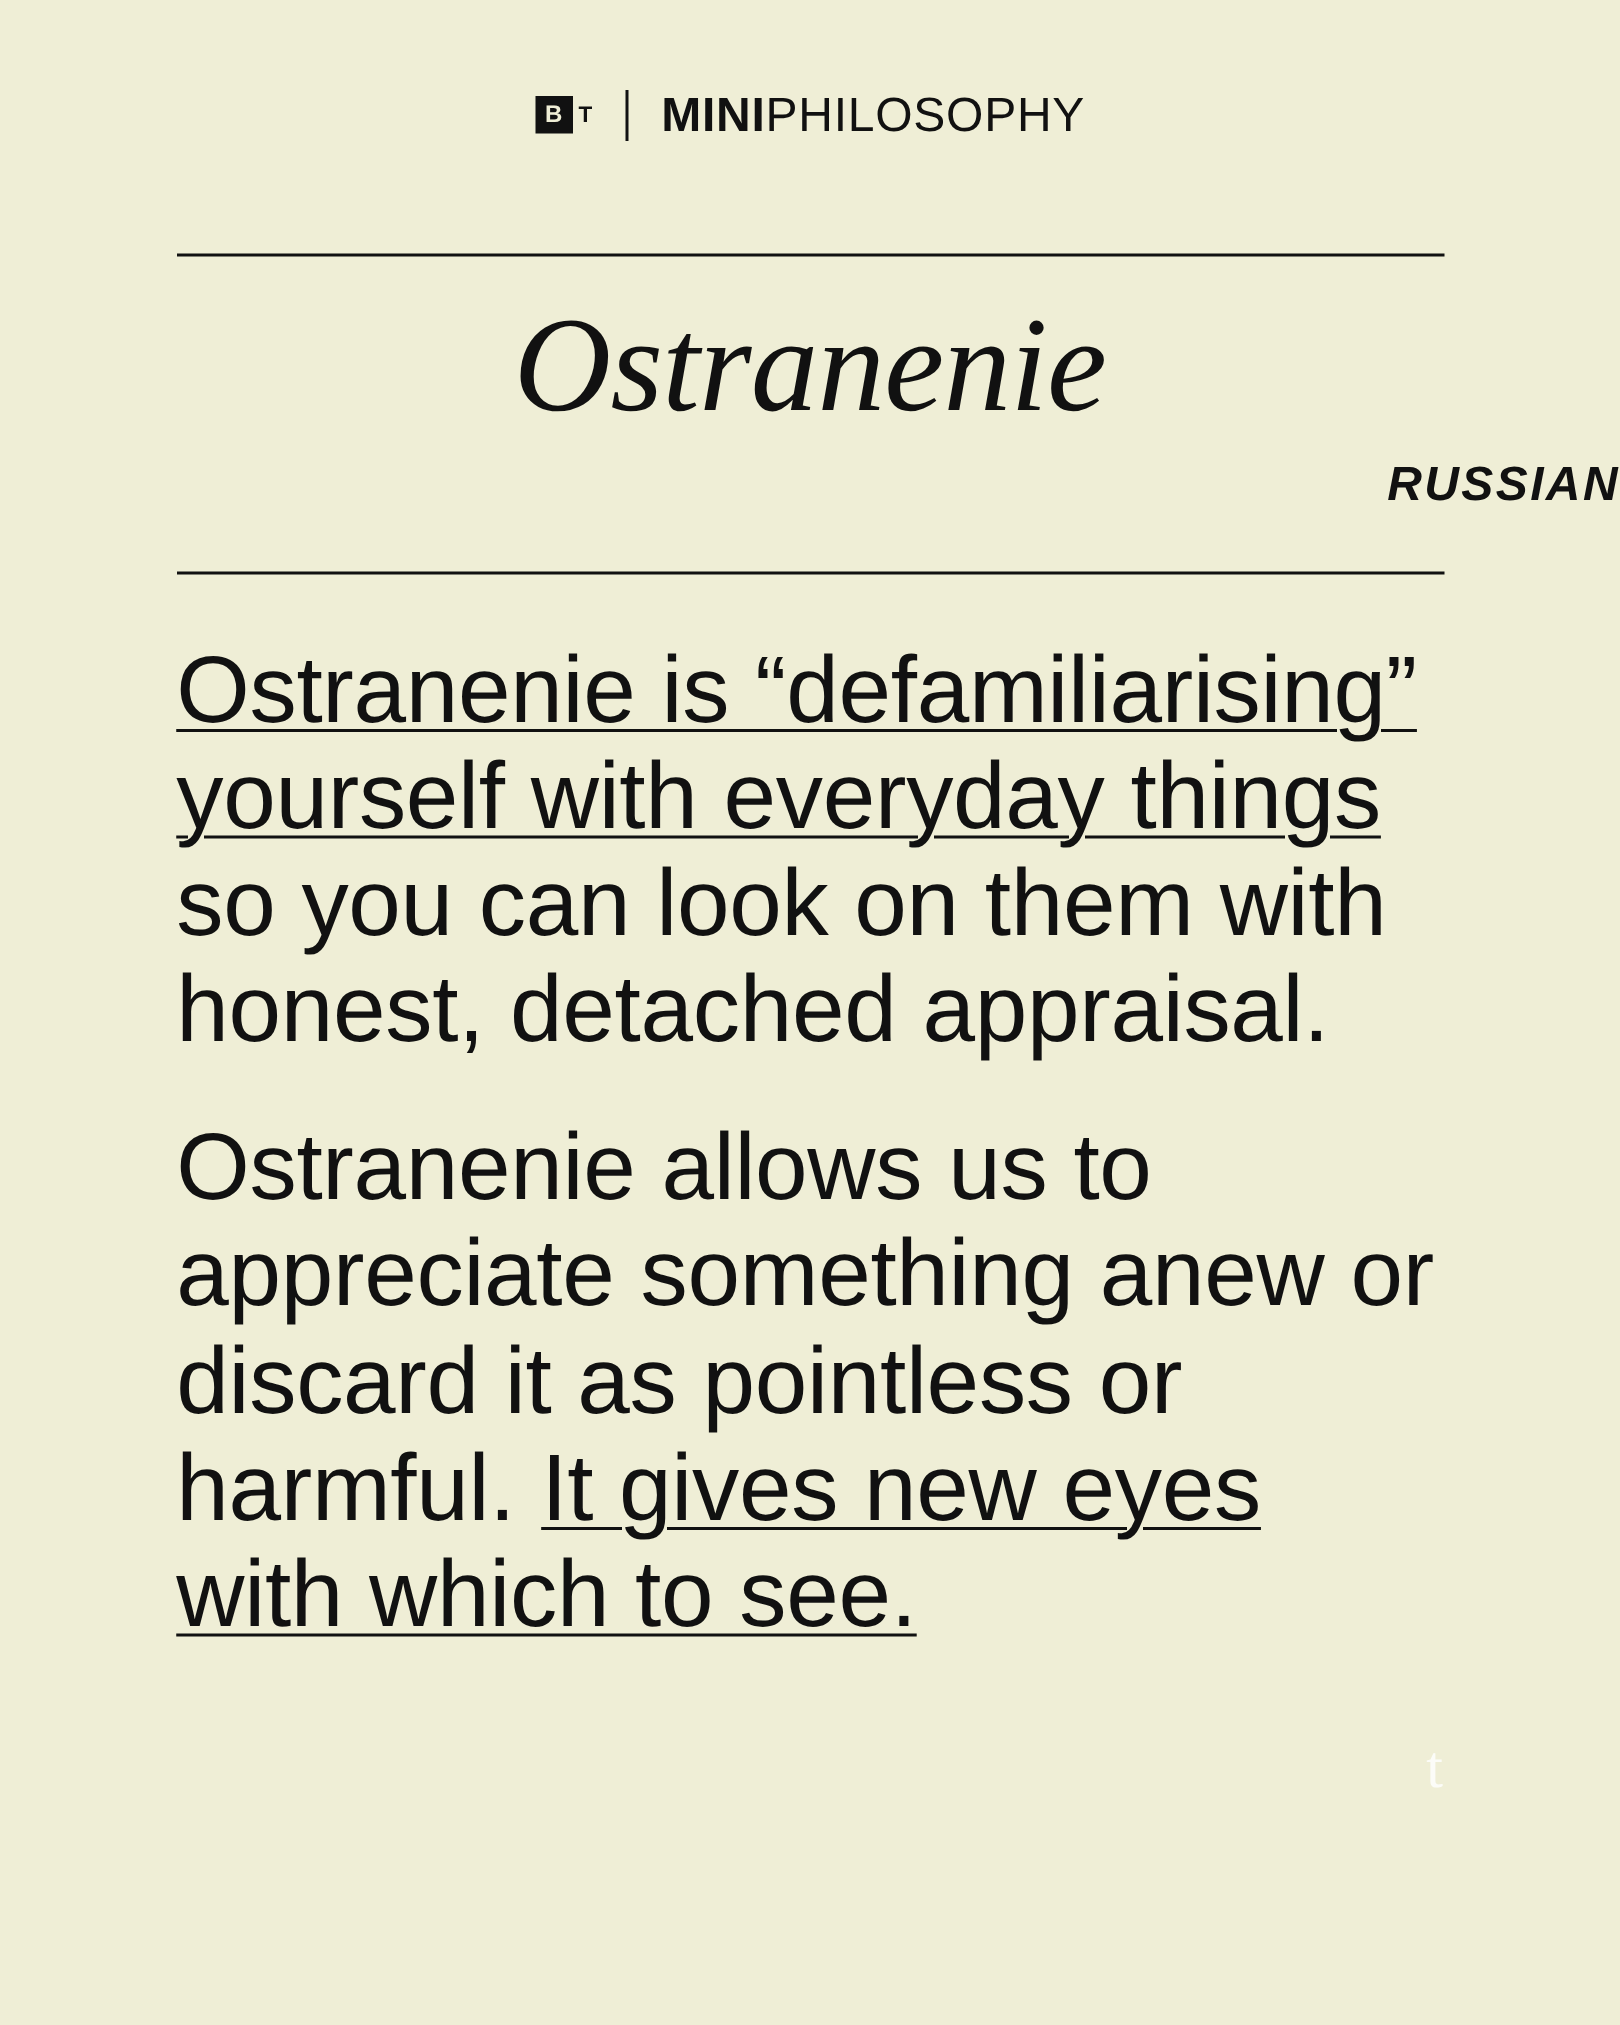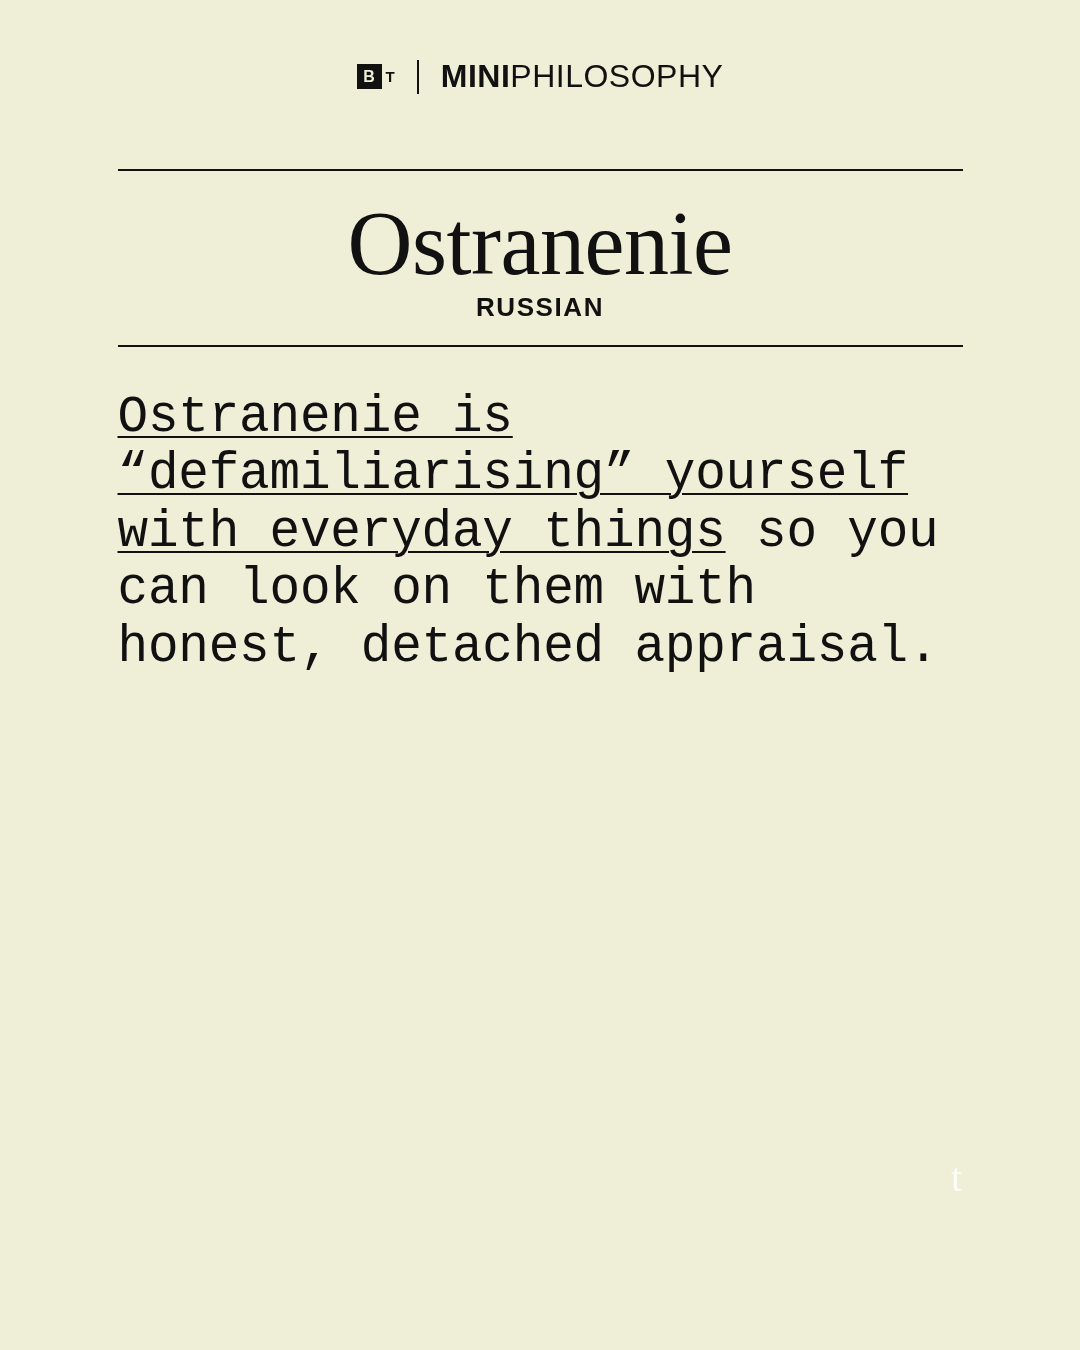--- a/index.html
+++ b/index.html
@@ -80,46 +80,49 @@
     margin: 0 auto;
     width: 845px;
   }
   .rule-top { margin-top: 74px; }
   .rule-bottom { margin-top: 0; }
 
   
   .title-block {
     text-align: center;
     padding-top: 26px;
-    padding-bottom: 22px;
+    padding-bottom: 40px;
+    font-style: italic;
   }
   .title {
     font-family: "Liberation Serif", serif;
     font-size: 90px;
     font-weight: 400;
     line-height: 1.05;
     letter-spacing: -0.5px;
     margin: 0;
   }
   .subtitle {
     font-family: "Liberation Sans", sans-serif;
     font-weight: 700;
-    font-size: 26px;
+    font-size: 32px;
     letter-spacing: 1.6px;
+    margin-top: 12px;
+    text-align: right;
   }
 
   
   .body-copy {
     width: 845px;
     margin: 0 auto;
     padding-top: 42px;
   }
   .para {
-    font-family: Liberation Mono, monospace;
-    font-size: 51px;
+    font-family: Liberation Sans, sans-serif;
+    font-size: 63px;
     line-height: 1.13;
     letter-spacing: -0.2px;
     margin: 0 0 34px 0;
   }
   .para:last-child { margin-bottom: 0; }
   .u {
     text-decoration: underline;
     text-underline-offset: 5px;
     text-decoration-thickness: 2px;
   }
@@ -156,17 +159,18 @@
 
   <div class="title-block">
     <h1 class="title">Ostranenie</h1>
     <div class="subtitle">RUSSIAN</div>
   </div>
 
   <div class="rule rule-bottom"></div>
 
   <div class="body-copy">
     <p class="para"><span class="u">Ostranenie is “defamiliarising” yourself with everyday things</span><span> so you can look on them with honest, detached appraisal.</span></p>
+    <p class="para"><span>Ostranenie allows us to appreciate something anew or discard it as pointless or harmful. </span><span class="u">It gives new eyes with which to see.</span></p>
   </div>
 
   <div class="watermark">t</div>
 
 </div>
 
 </body></html>

